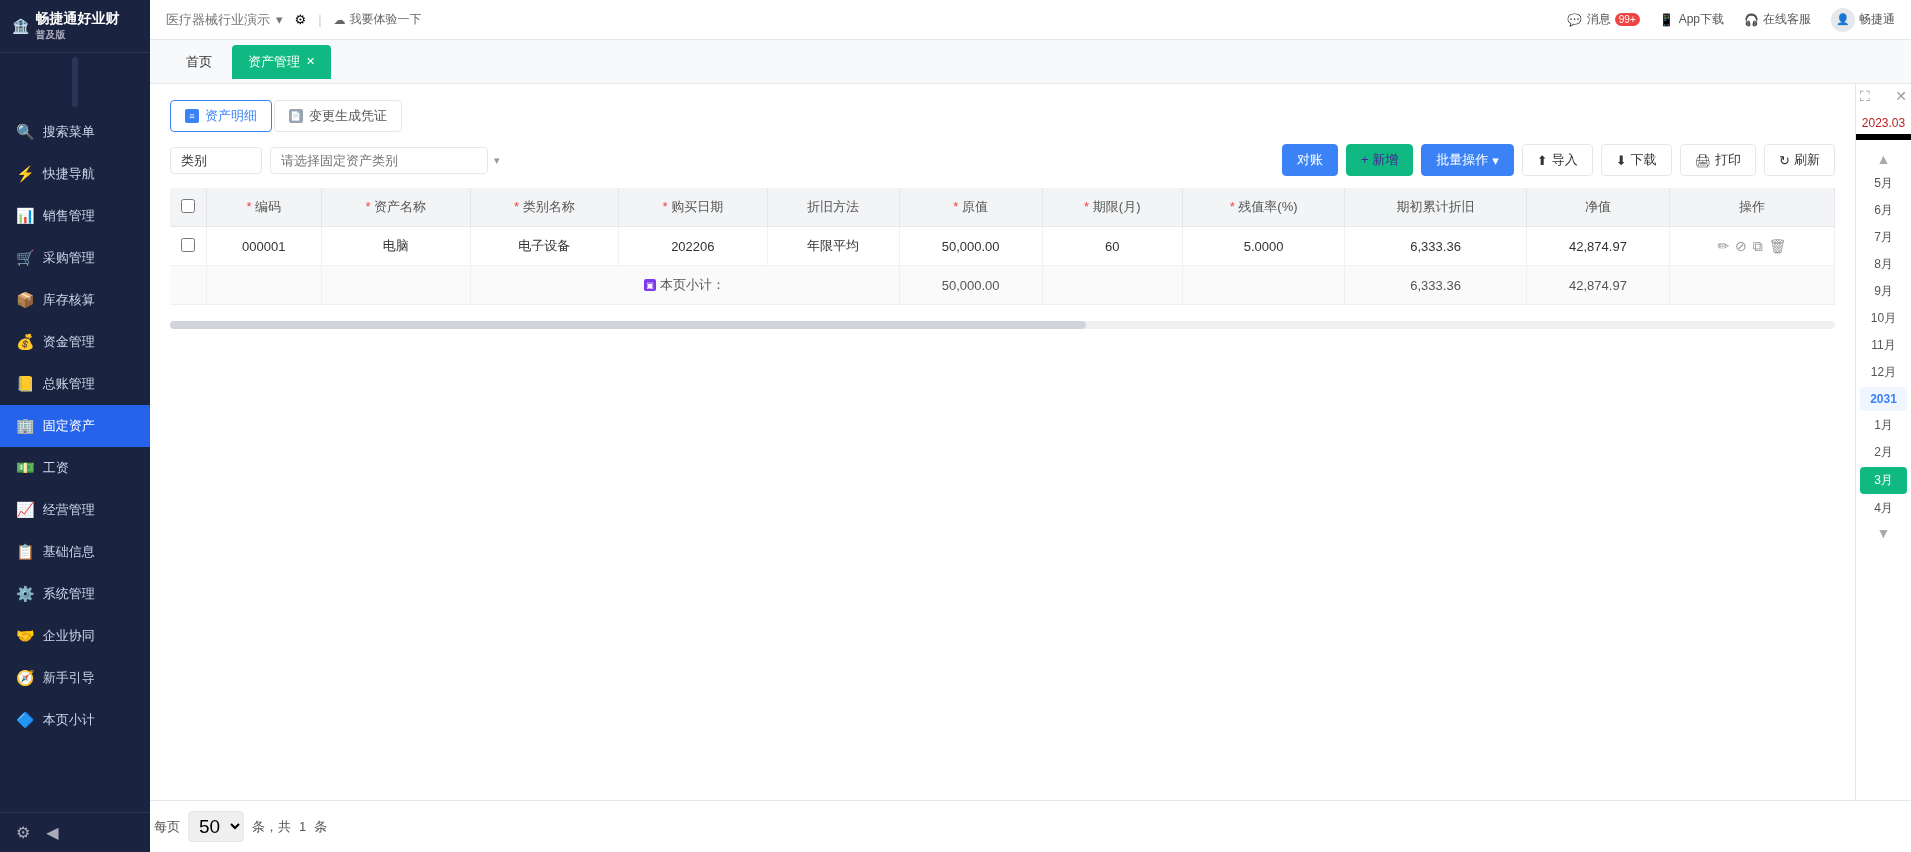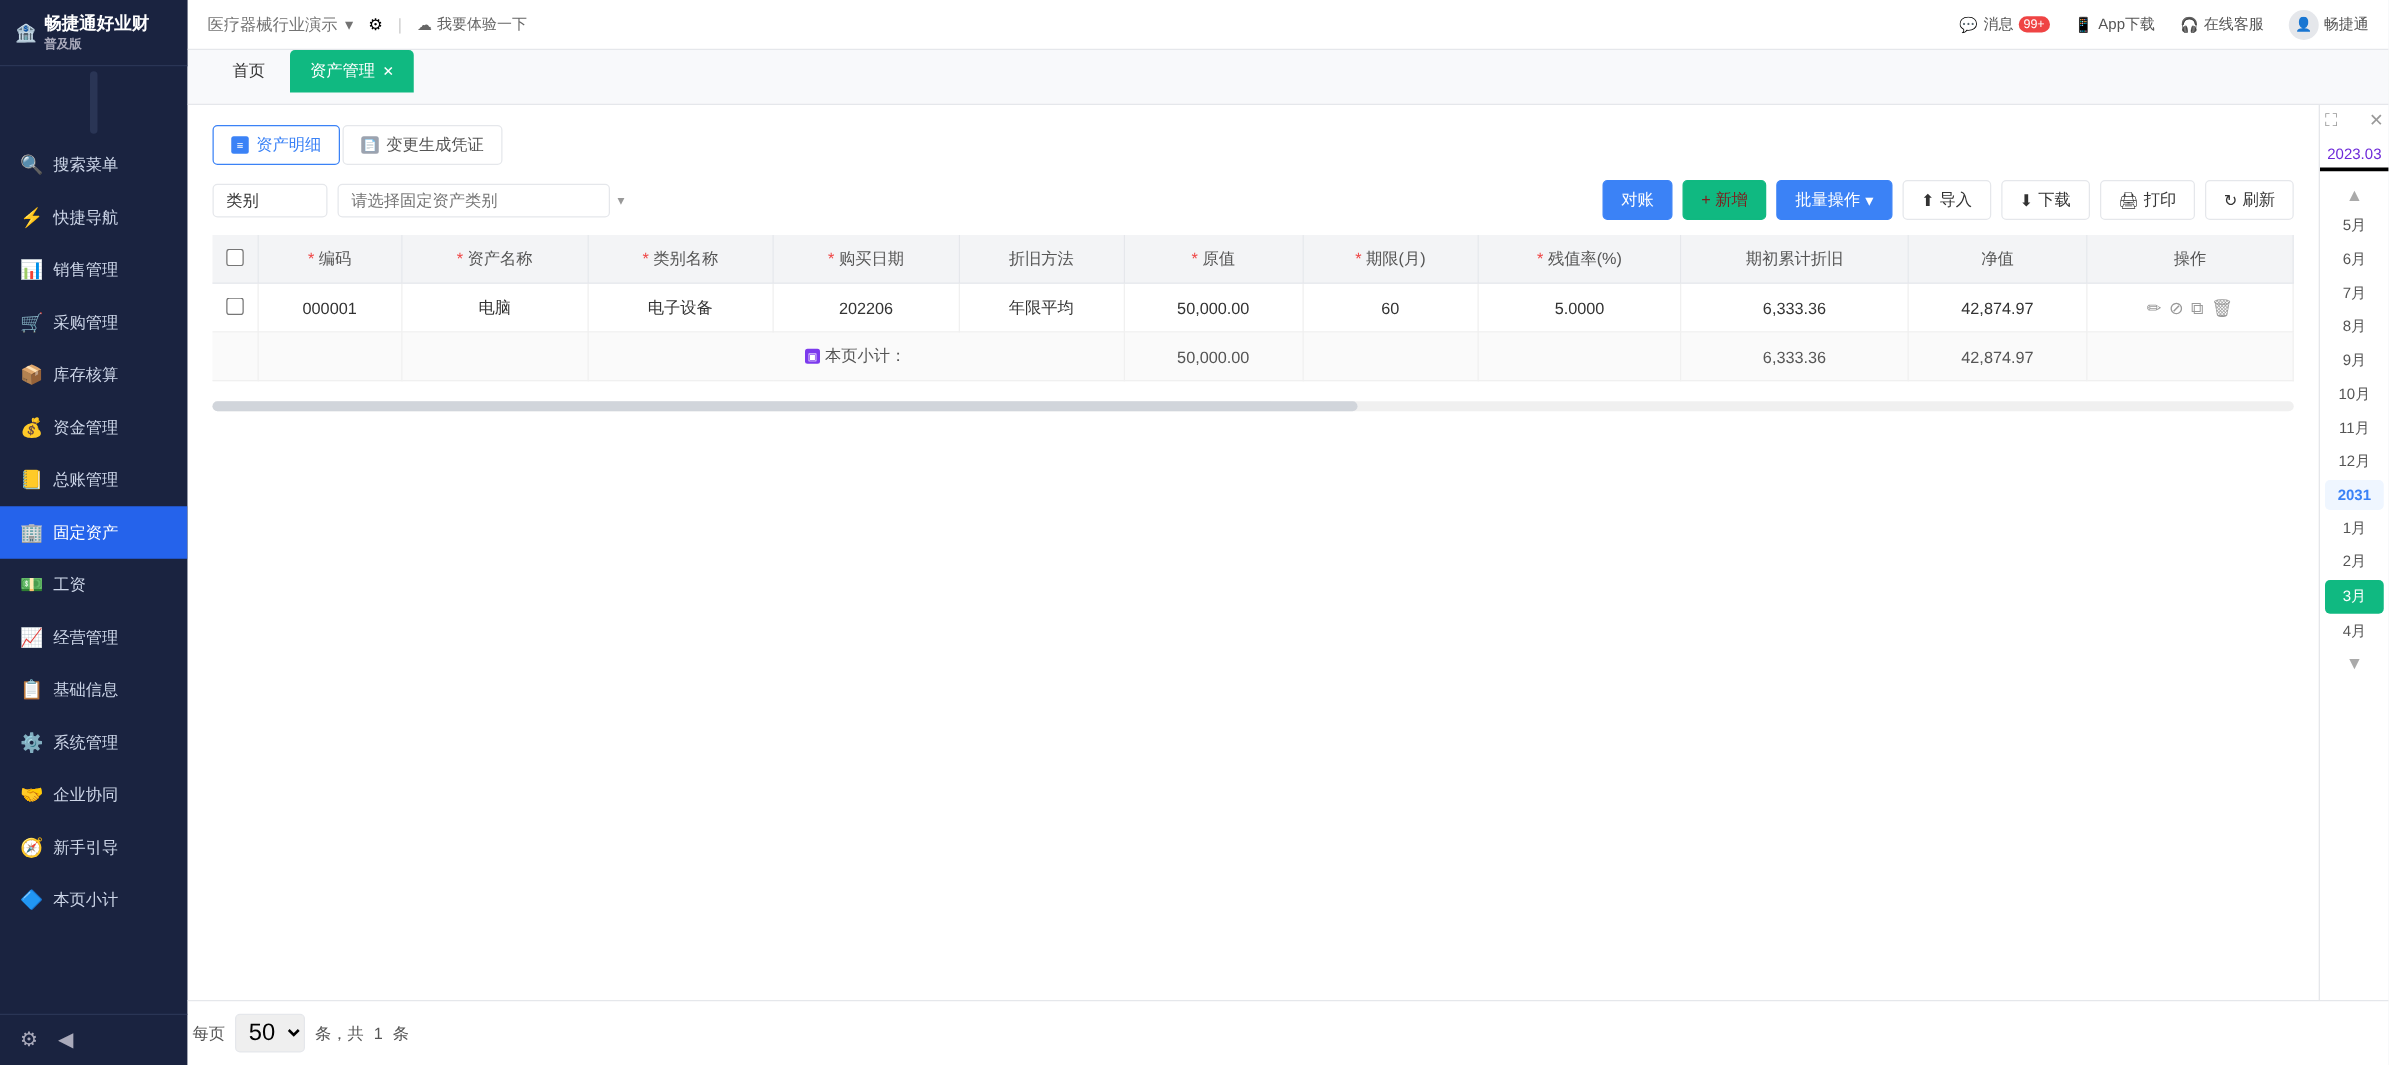--- a/index.html
+++ b/index.html
@@ -119,21 +119,21 @@
       font-size: 11px;
       color: #666;
     }
 
     
     .tabbar {
       height: 44px;
       background: #f8f9fb;
       border-bottom: 1px solid #e5e7eb;
       display: flex;
-      align-items: flex-start;
+      align-items: center;
       padding: 0 20px;
       gap: 4px;
       flex-shrink: 0;
     }
     .tab {
       padding: 8px 16px;
       font-size: 13px;
       cursor: pointer;
       color: #555;
       border-radius: 4px 4px 0 0;
@@ -212,21 +212,21 @@
       font-size: 13px;
       cursor: pointer;
       border: 1px solid #e5e7eb;
       background: #fff;
       color: #333;
       display: flex;
       align-items: center;
       gap: 4px;
     }
     .btn-primary { background: #3b82f6; color: #fff; border-color: #3b82f6; }
-    .btn-success { background: #10b981; color: #7f1d1d; border-color: #10b981; }
+    .btn-success { background: #10b981; color: #4c1d95; border-color: #10b981; }
     .btn-dropdown { background: #3b82f6; color: #fff; border-color: #3b82f6; }
 
     
     .filter-row {
       display: flex;
       align-items: center;
       gap: 8px;
       margin-bottom: 12px;
     }
     .filter-select {
@@ -315,25 +315,25 @@
       border-left: 1px solid #e5e7eb;
       display: flex;
       flex-direction: column;
       align-items: center;
       padding: 8px 0;
       flex-shrink: 0;
       position: relative;
     }
     .right-panel-title {
       font-size: 12px;
-      color: #6d28d9;
+      color: #b91c1c;
       writing-mode: horizontal-tb;
       margin-bottom: 8px;
       padding: 4px 0;
-      border-bottom: 3px solid #000000;
+      border-bottom: 6px solid #000000;
       width: 100%;
       text-align: center;
     }
     .month-item {
       font-size: 12px;
       color: #555;
       padding: 5px 0;
       width: 100%;
       text-align: center;
       cursor: pointer;

